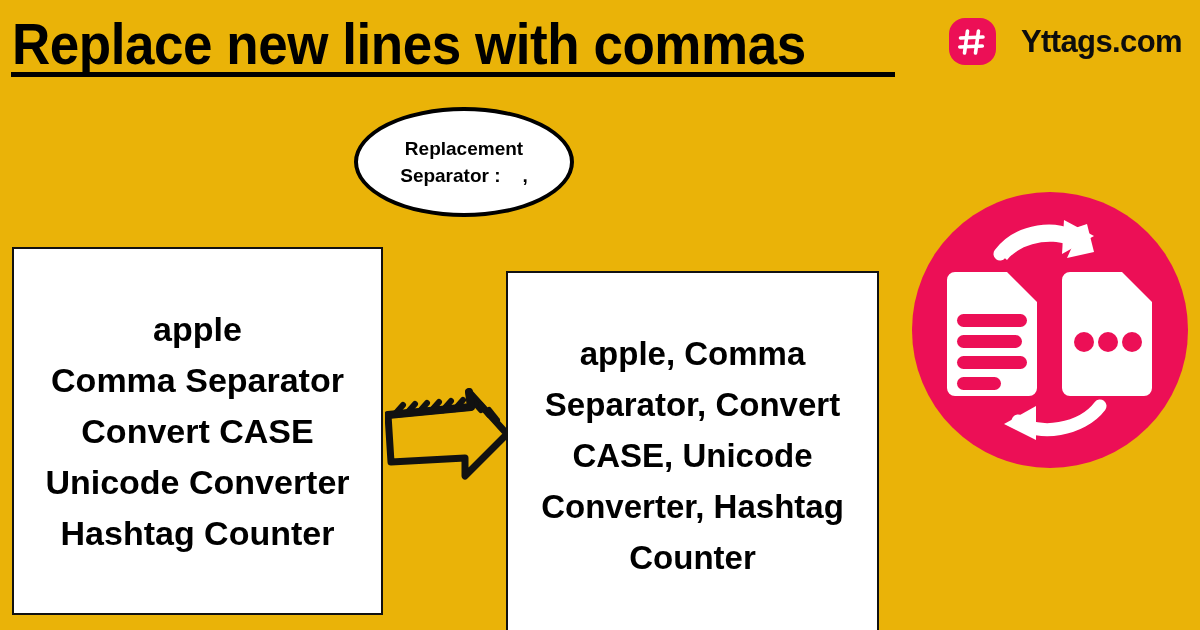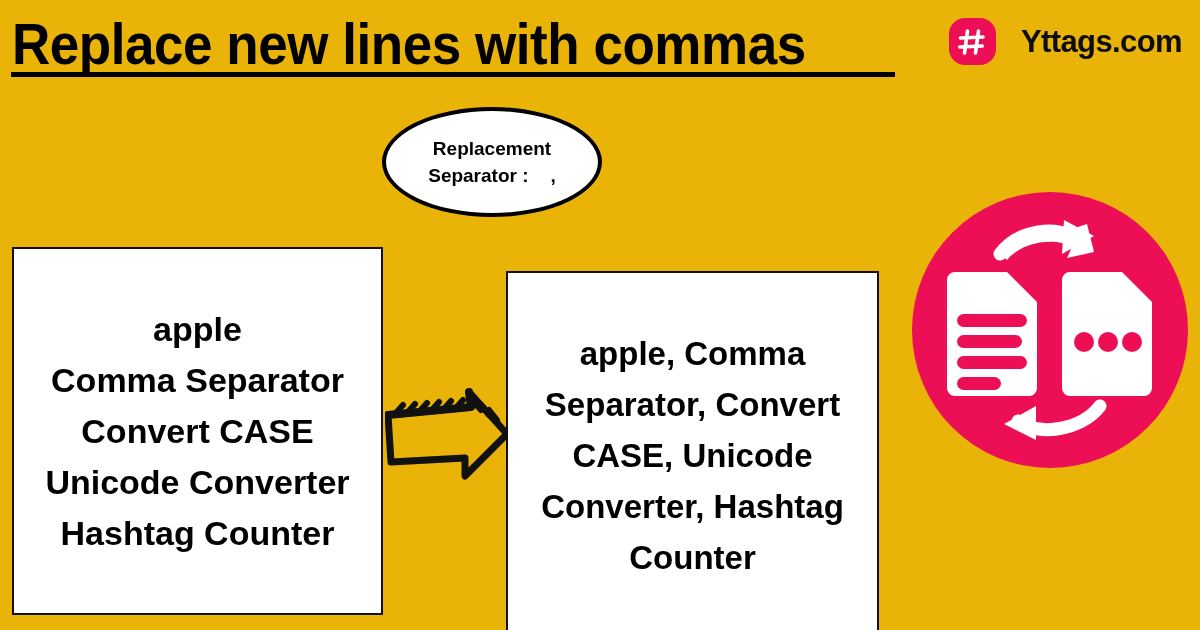--- a/index.html
+++ b/index.html
@@ -69,21 +69,21 @@
     font-weight: 700;
     font-size: 31px;
     color: #0d0d0d;
     letter-spacing: -0.6px;
     white-space: nowrap;
   }
 
   
   #replacement-callout {
     position: absolute;
-    left: 382px;
+    left: 354px;
     top: 107px;
     width: 220px;
     height: 110px;
     background: #ffffff;
     border: 4px solid #000000;
     border-radius: 50%;
     box-sizing: border-box;
     display: flex;
     flex-direction: column;
     align-items: center;

